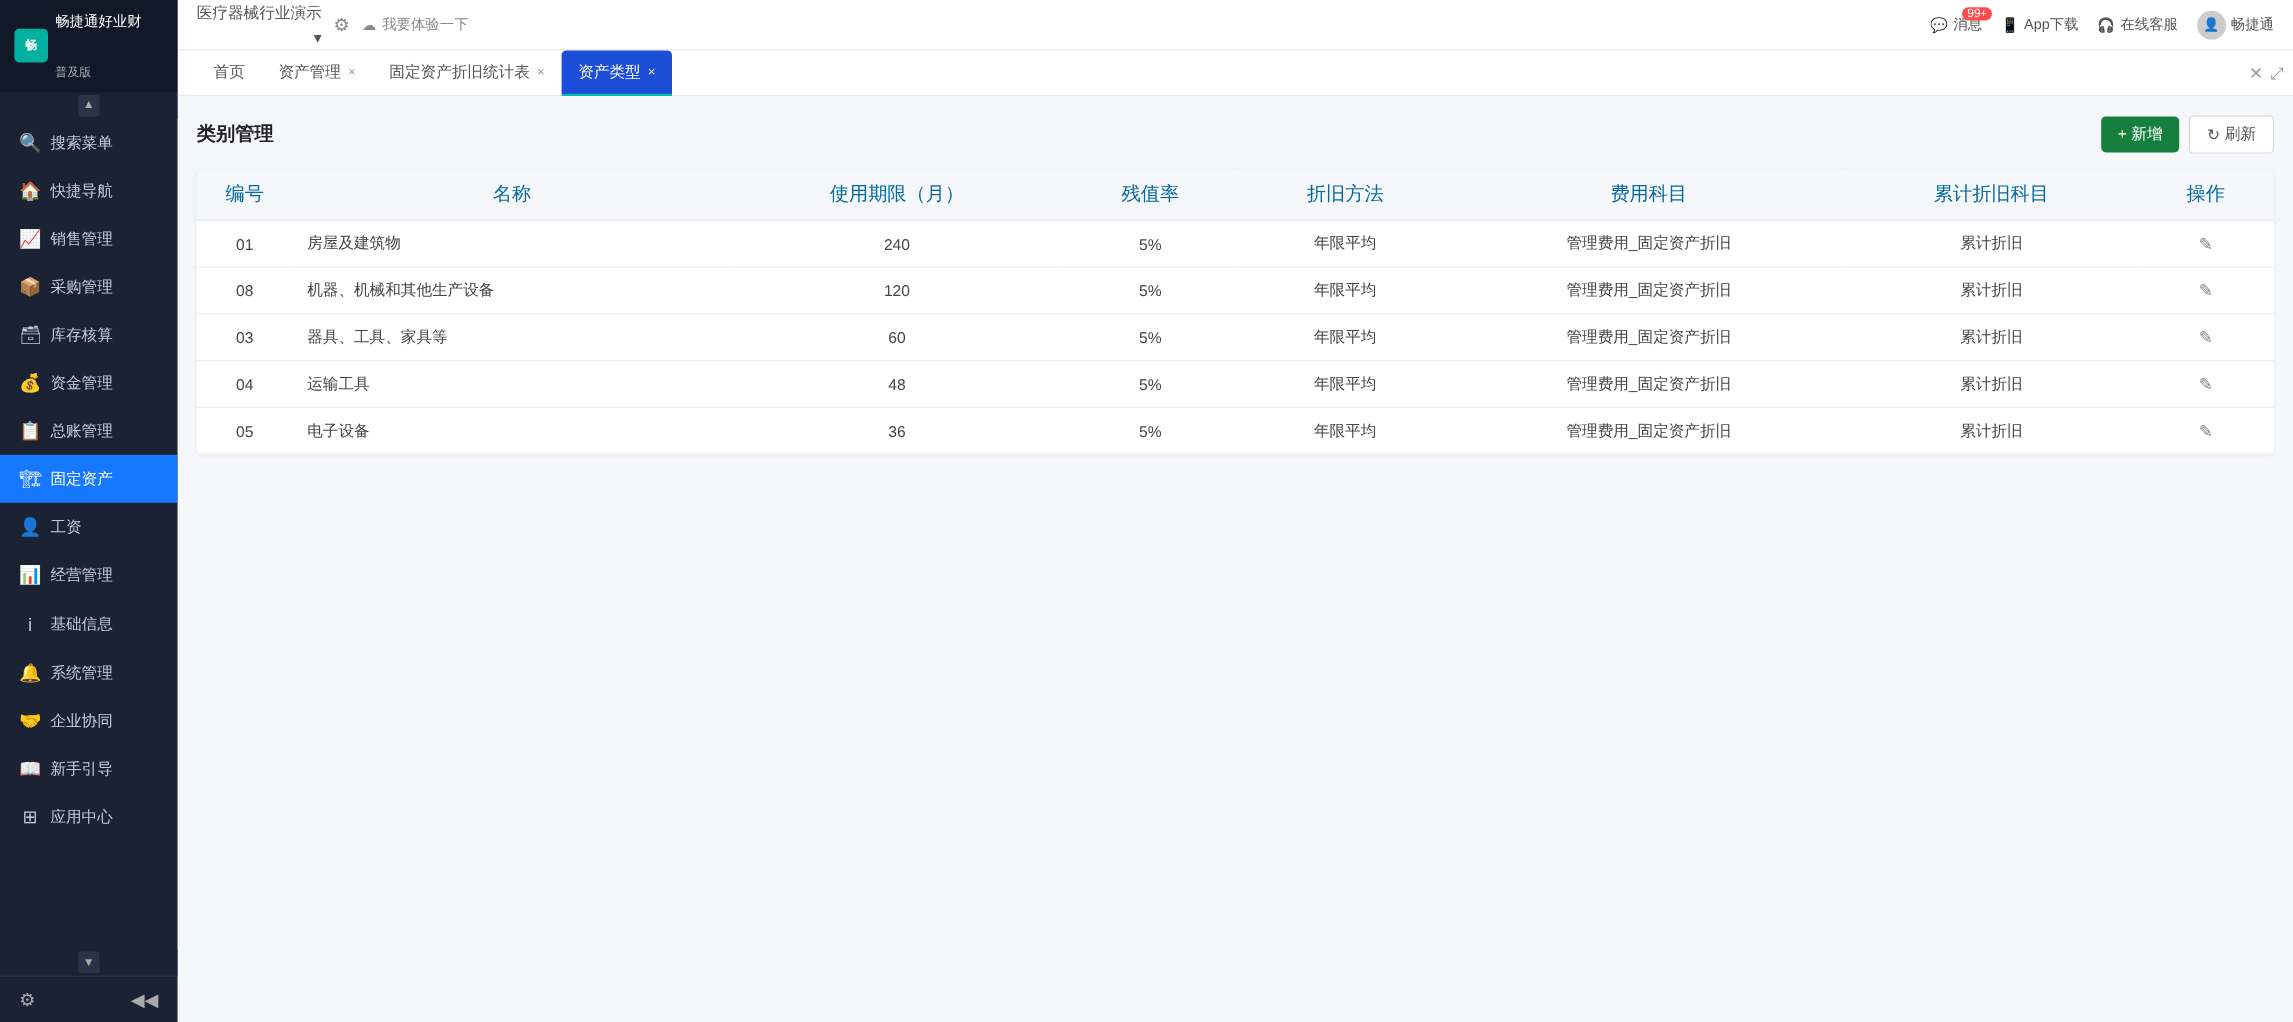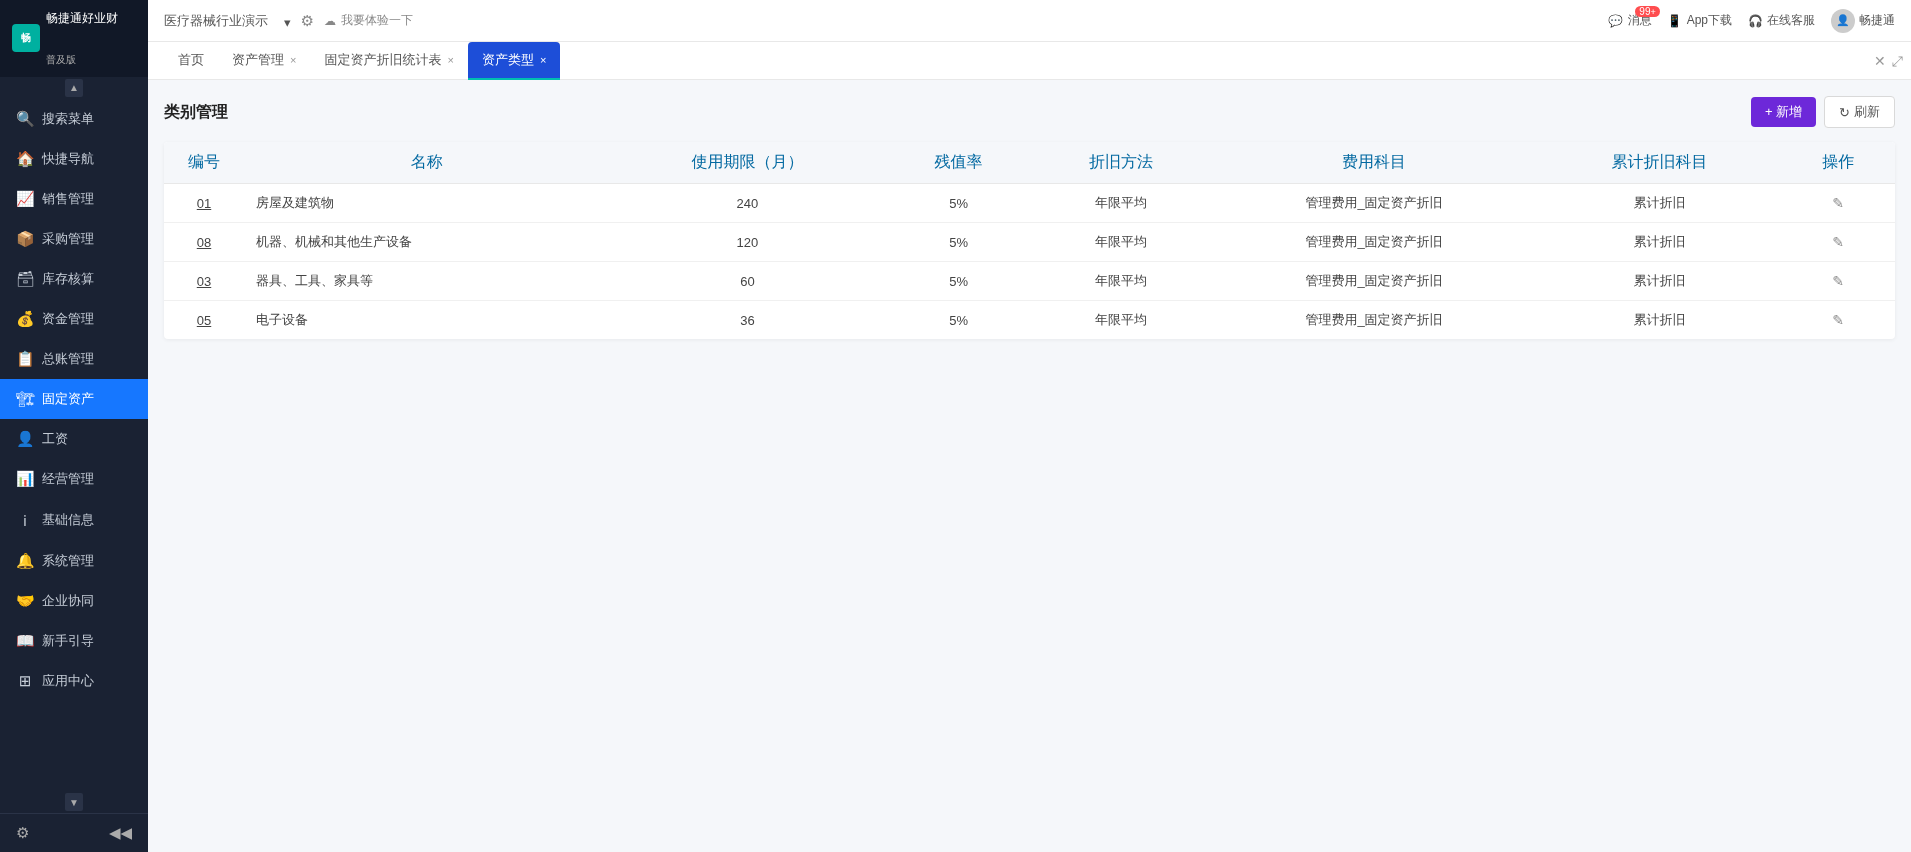--- a/index.html
+++ b/index.html
@@ -70,21 +70,21 @@
       border-bottom: 1px solid #e8e8e8;
       padding: 0 16px;
       height: 42px;
       display: flex;
       align-items: center;
       justify-content: space-between;
       flex-shrink: 0;
     }
     .topbar-left { display: flex; align-items: center; gap: 10px; }
     .topbar-dropdown {
-      display: flex; align-items: flex-end; gap: 16px; cursor: pointer; color: #555;
+      display: flex; align-items: flex-end; gap: 4px; cursor: pointer; color: #555; flex-direction: column;
     }
     .topbar-gear { color: #888; cursor: pointer; font-size: 15px; }
     .topbar-trial {
       display: flex; align-items: center; gap: 5px;
       color: #888; font-size: 12px; cursor: pointer;
     }
     .topbar-right { display: flex; align-items: center; gap: 16px; }
     .topbar-right-item { display: flex; align-items: center; gap: 4px; color: #555; font-size: 12px; cursor: pointer; position: relative; }
     .badge {
       background: #ff4d4f;
@@ -142,21 +142,21 @@
 
     
     .section-header {
       display: flex; align-items: center; justify-content: space-between;
       margin-bottom: 14px;
       gap: 12px;
     }
     .section-title { font-size: 16px; font-weight: 600; color: #222; }
     .section-actions { display: flex; align-items: center; gap: 8px; }
     .btn-primary {
-      background: #6d28d9;
+      background: #15803d;
       color: #fff;
       border: none;
       padding: 6px 14px;
       border-radius: 4px;
       cursor: pointer;
       font-size: 13px;
       display: flex; align-items: center; gap: 4px;
     }
     .btn-secondary {
       background: #fff;
@@ -192,21 +192,21 @@
     .data-table th:first-child { text-align: center; width: 80px; }
     .data-table td {
       padding: 10px 12px;
       font-size: 13px;
       color: #444;
       border-bottom: 1px solid #f0f0f0;
       text-align: center;
     }
     .data-table td:nth-child(2) { text-align: left; }
     .data-table tr:last-child td { border-bottom: none; }
-    .td-code { color: #555; text-decoration: underline; }
+    .td-code { color: #555; }
     .td-name { color: #1677ff; }
     .td-subject { color: #1677ff; }
     .td-accum { color: #1677ff; }
     .td-edit { color: #888; cursor: pointer; font-size: 14px; }
 
     
     .window-controls {
       position: absolute;
       right: 0; top: 0;
       display: flex; align-items: center;
@@ -421,20 +421,32 @@
     <td>60</td>
     <td>5%</td>
     <td>年限平均</td>
     <td class="td-subject" style="cursor:pointer;">管理费用_固定资产折旧</td>
     <td class="td-accum" style="cursor:pointer;">累计折旧</td>
     <td>
       <span class="td-edit">✎</span>
     </td>
   </tr>
           <tr>
+    <td class="td-code">04</td>
+    <td class="td-name" style="cursor:pointer;">运输工具</td>
+    <td>48</td>
+    <td>5%</td>
+    <td>年限平均</td>
+    <td class="td-subject" style="cursor:pointer;">管理费用_固定资产折旧</td>
+    <td class="td-accum" style="cursor:pointer;">累计折旧</td>
+    <td>
+      <span class="td-edit">✎</span>
+    </td>
+  </tr>
+          <tr>
     <td class="td-code">05</td>
     <td class="td-name" style="cursor:pointer;">电子设备</td>
     <td>36</td>
     <td>5%</td>
     <td>年限平均</td>
     <td class="td-subject" style="cursor:pointer;">管理费用_固定资产折旧</td>
     <td class="td-accum" style="cursor:pointer;">累计折旧</td>
     <td>
       <span class="td-edit">✎</span>
     </td>

